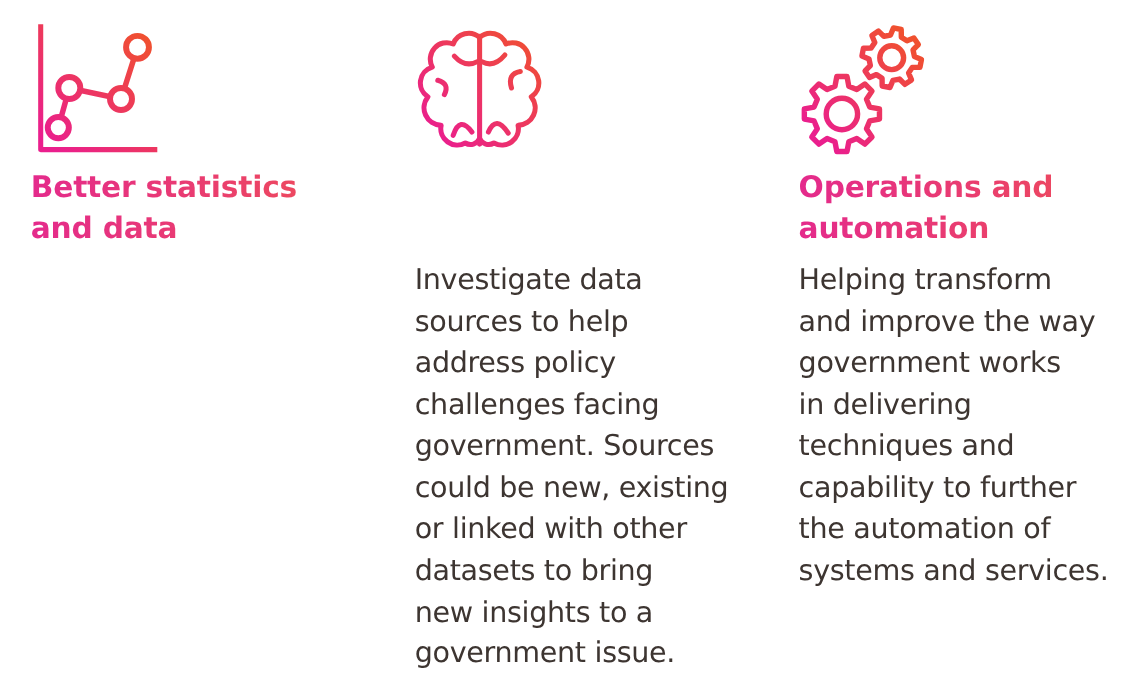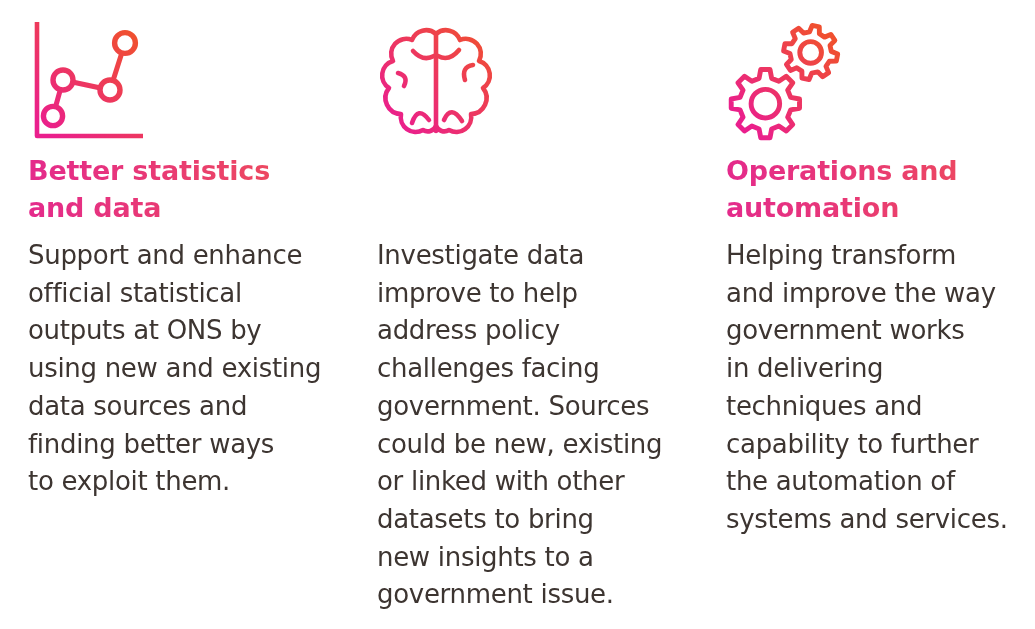--- a/index.html
+++ b/index.html
@@ -69,27 +69,20 @@
             <circle cx="23" cy="96" r="9.6"></circle>
             <circle cx="33" cy="60" r="10"></circle>
             <circle cx="80" cy="70" r="10"></circle>
             <circle cx="95" cy="23" r="10.4"></circle>
           </g>
         </g>
       </svg>
     </div>
     <h2 class="card-title">Better statistics
 and data</h2>
-    <p class="card-body">Support and enhance
-official statistical
-outputs at ONS by
-using new and existing
-data sources and
-finding better ways
-to exploit them.</p>
   </section>
 
   <section class="card c2">
     <div class="icon-wrap">
       <svg class="icon-svg" viewBox="0 0 120 124">
         <defs>
           <linearGradient id="grad2" x1="0" y1="124" x2="120" y2="0" gradientUnits="userSpaceOnUse">
             <stop offset="0.15" class="stop-pink"></stop>
             <stop offset="0.9" class="stop-orange"></stop>
           </linearGradient>
@@ -100,21 +93,21 @@
           <path d="M34,31 Q44,42 55,36"></path>
           <path d="M59,36 Q70,42 80,30"></path>
           <path d="M19,53 Q30,56 25,66"></path>
           <path d="M94,45 Q82,47 86,60"></path>
           <path d="M33,103 Q39,85 50,100"></path>
           <path d="M65,100 Q72,84 83,101"></path>
         </g>
       </svg>
     </div>
     <p class="card-body">Investigate data
-improve to help
+sources to help
 address policy
 challenges facing
 government. Sources
 could be new, existing
 or linked with other
 datasets to bring
 new insights to a
 government issue.</p>
   </section>
 

